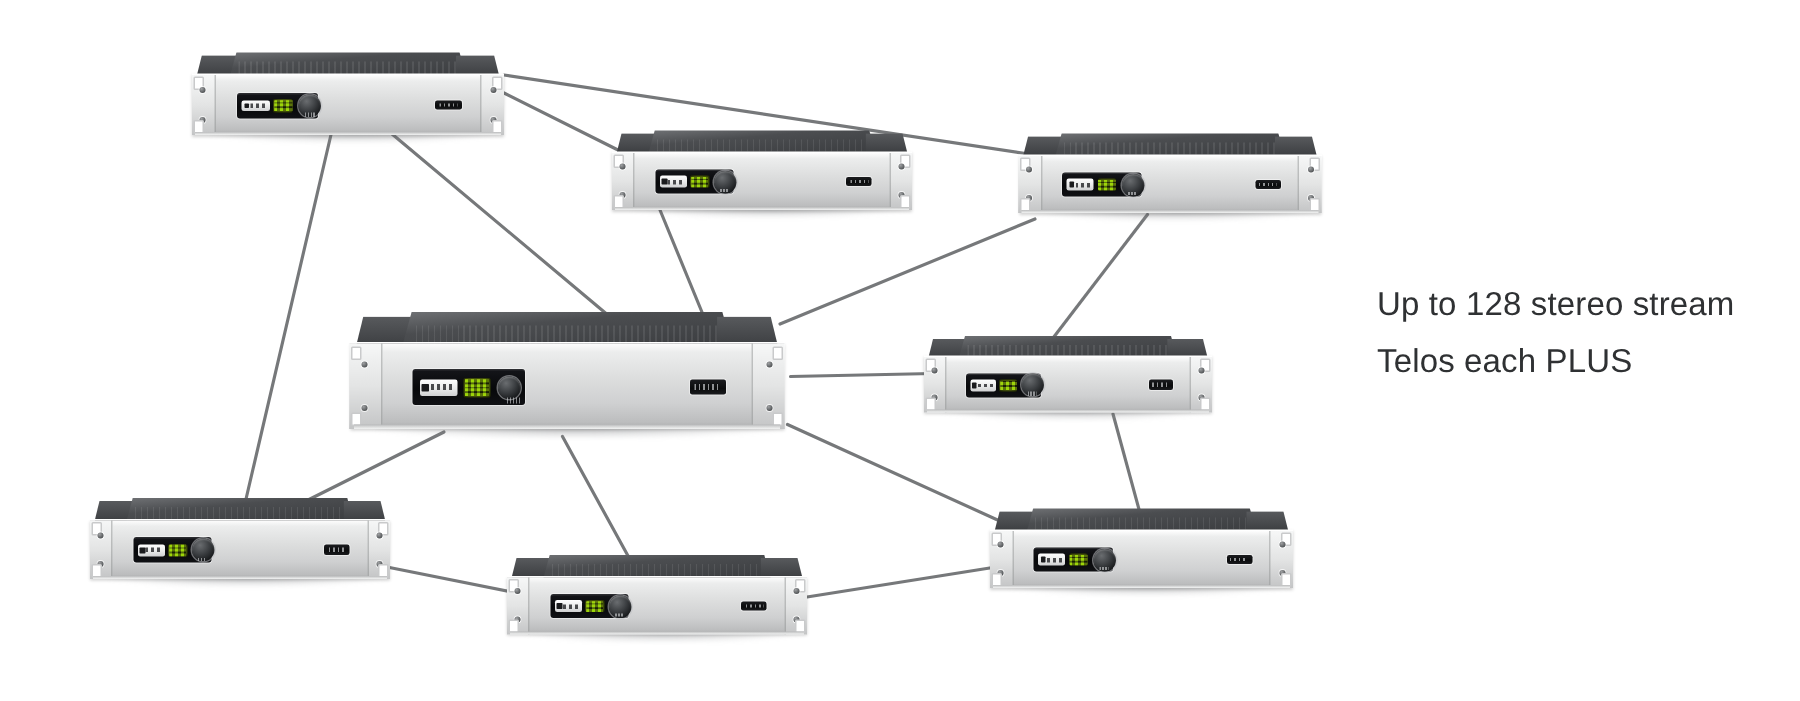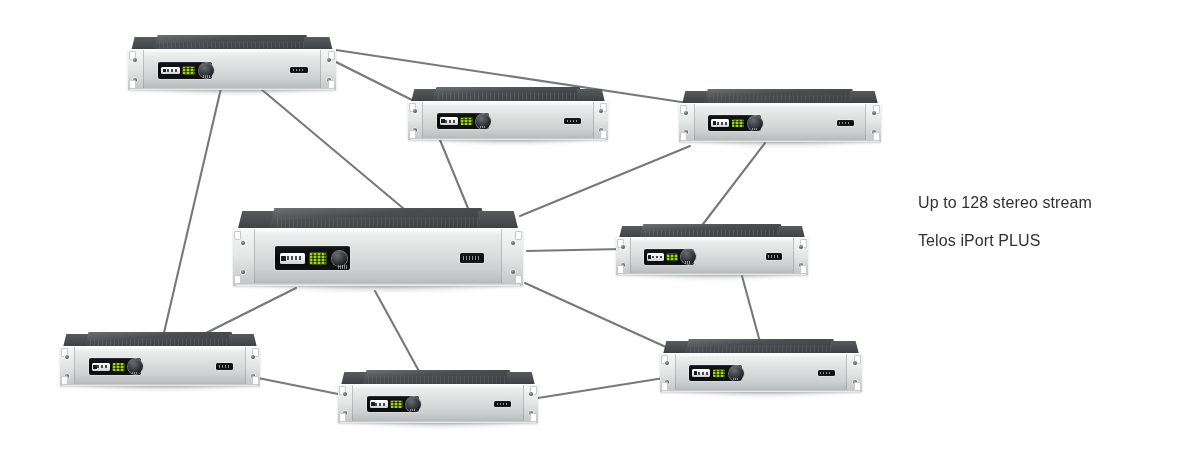--- a/index.html
+++ b/index.html
@@ -312,21 +312,21 @@
     height: 5%;
     background: linear-gradient(180deg, #b9babb 0%, #dcdddd 55%, #f2f3f3 100%);
     z-index: 3;
   }
 
   
   #caption {
     position: absolute;
     z-index: 10;
     color: #2f3133;
-    font-size: 16px;
+    font-size: 22px;
     line-height: 38px;
     letter-spacing: 0.1px;
     white-space: nowrap;
   }
   #caption .cap-line { display: block; }
 </style>
 </head>
 <body>
 
 <div id="stage">
@@ -714,16 +714,16 @@
         </div>
 
         <div class="lip"></div>
       </div>
     </div>
       </div>
     </div>
 
   <div id="caption" style="left: 918px; top: 184px; color: rgb(47, 49, 51);">
       <span class="cap-line">Up to 128 stereo stream</span>
-      <span class="cap-line">Telos iPort PLUS</span>
+      <span class="cap-line">Telos each PLUS</span>
     </div>
 
 </div>
 
 </body></html>

